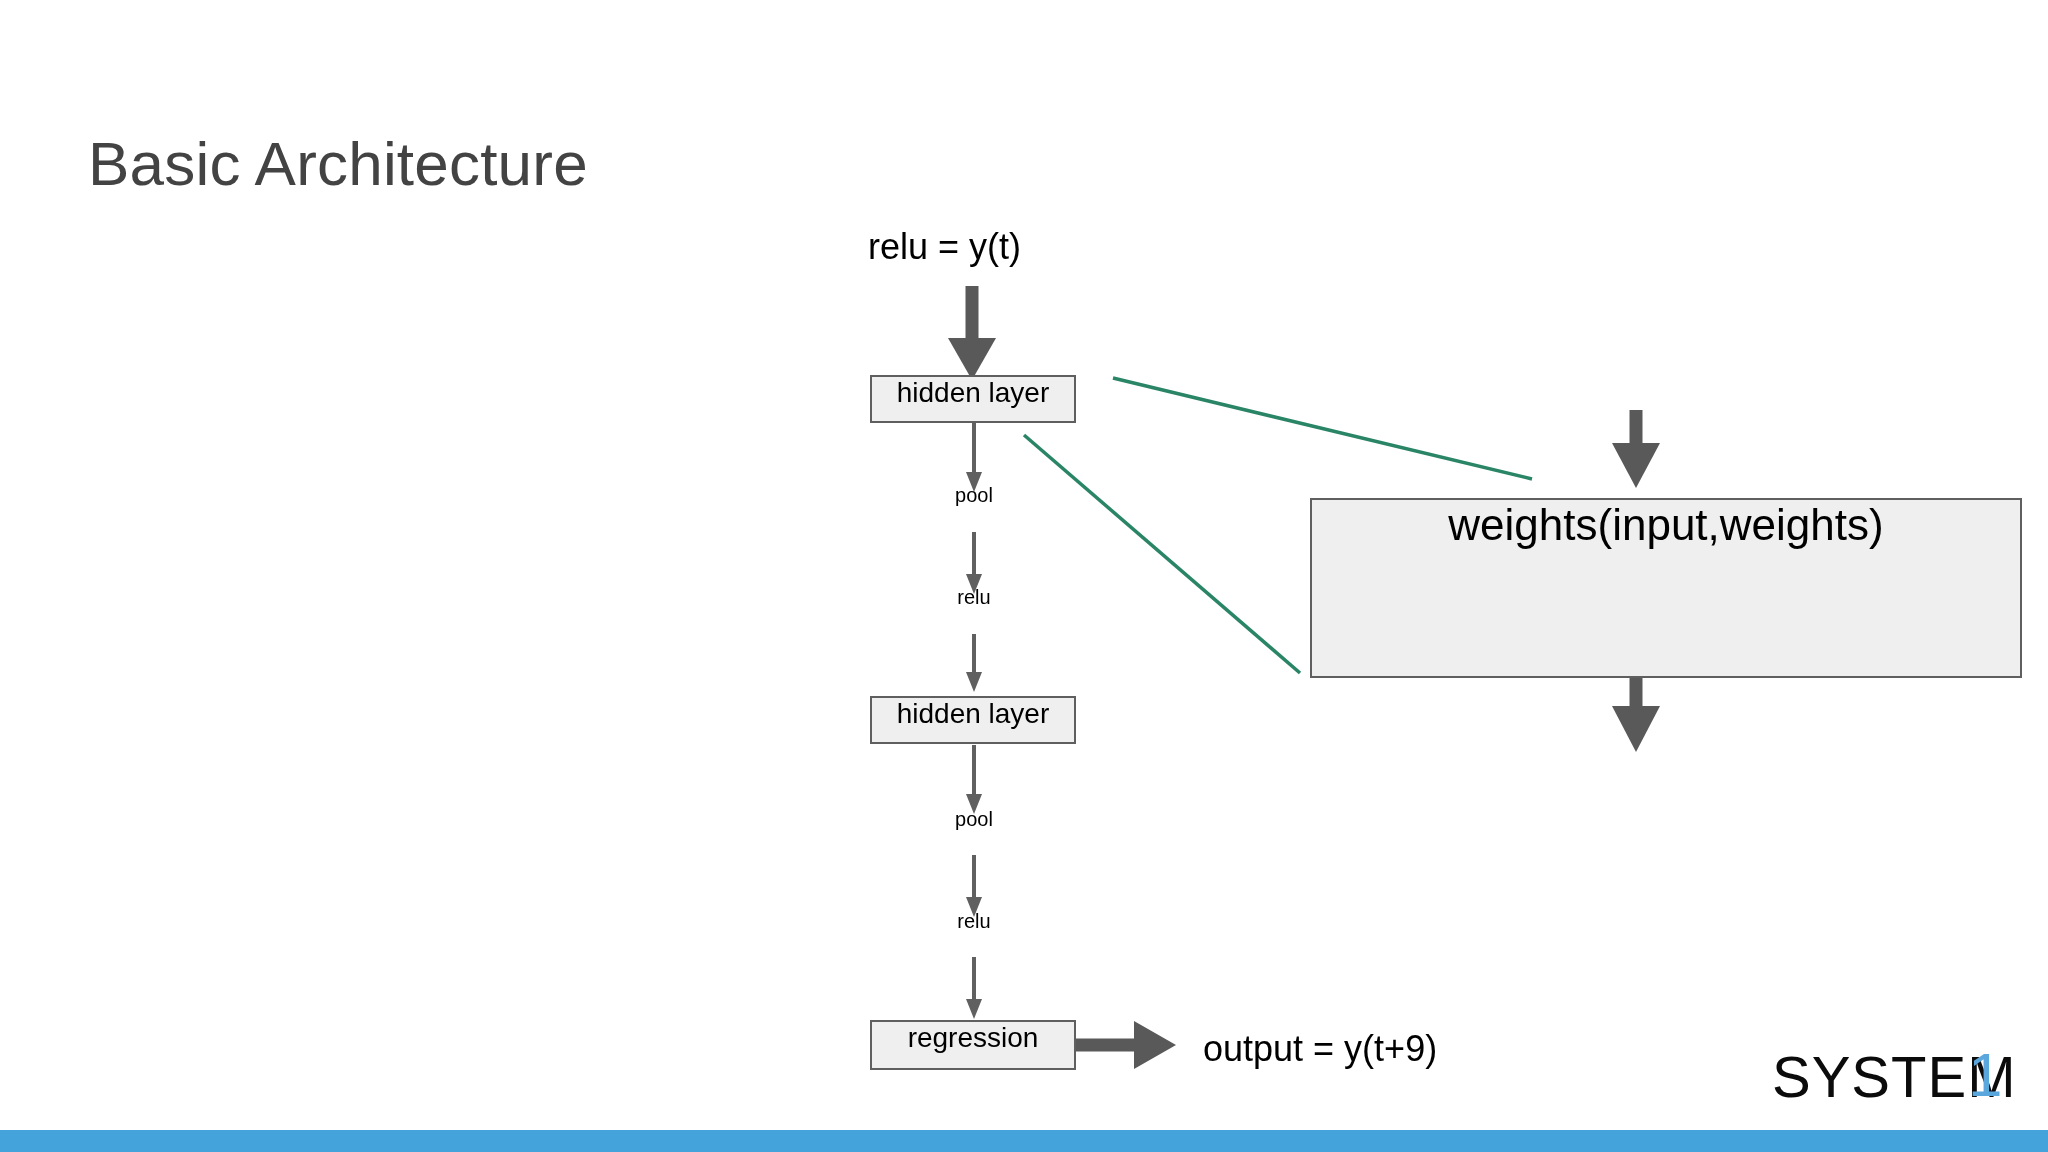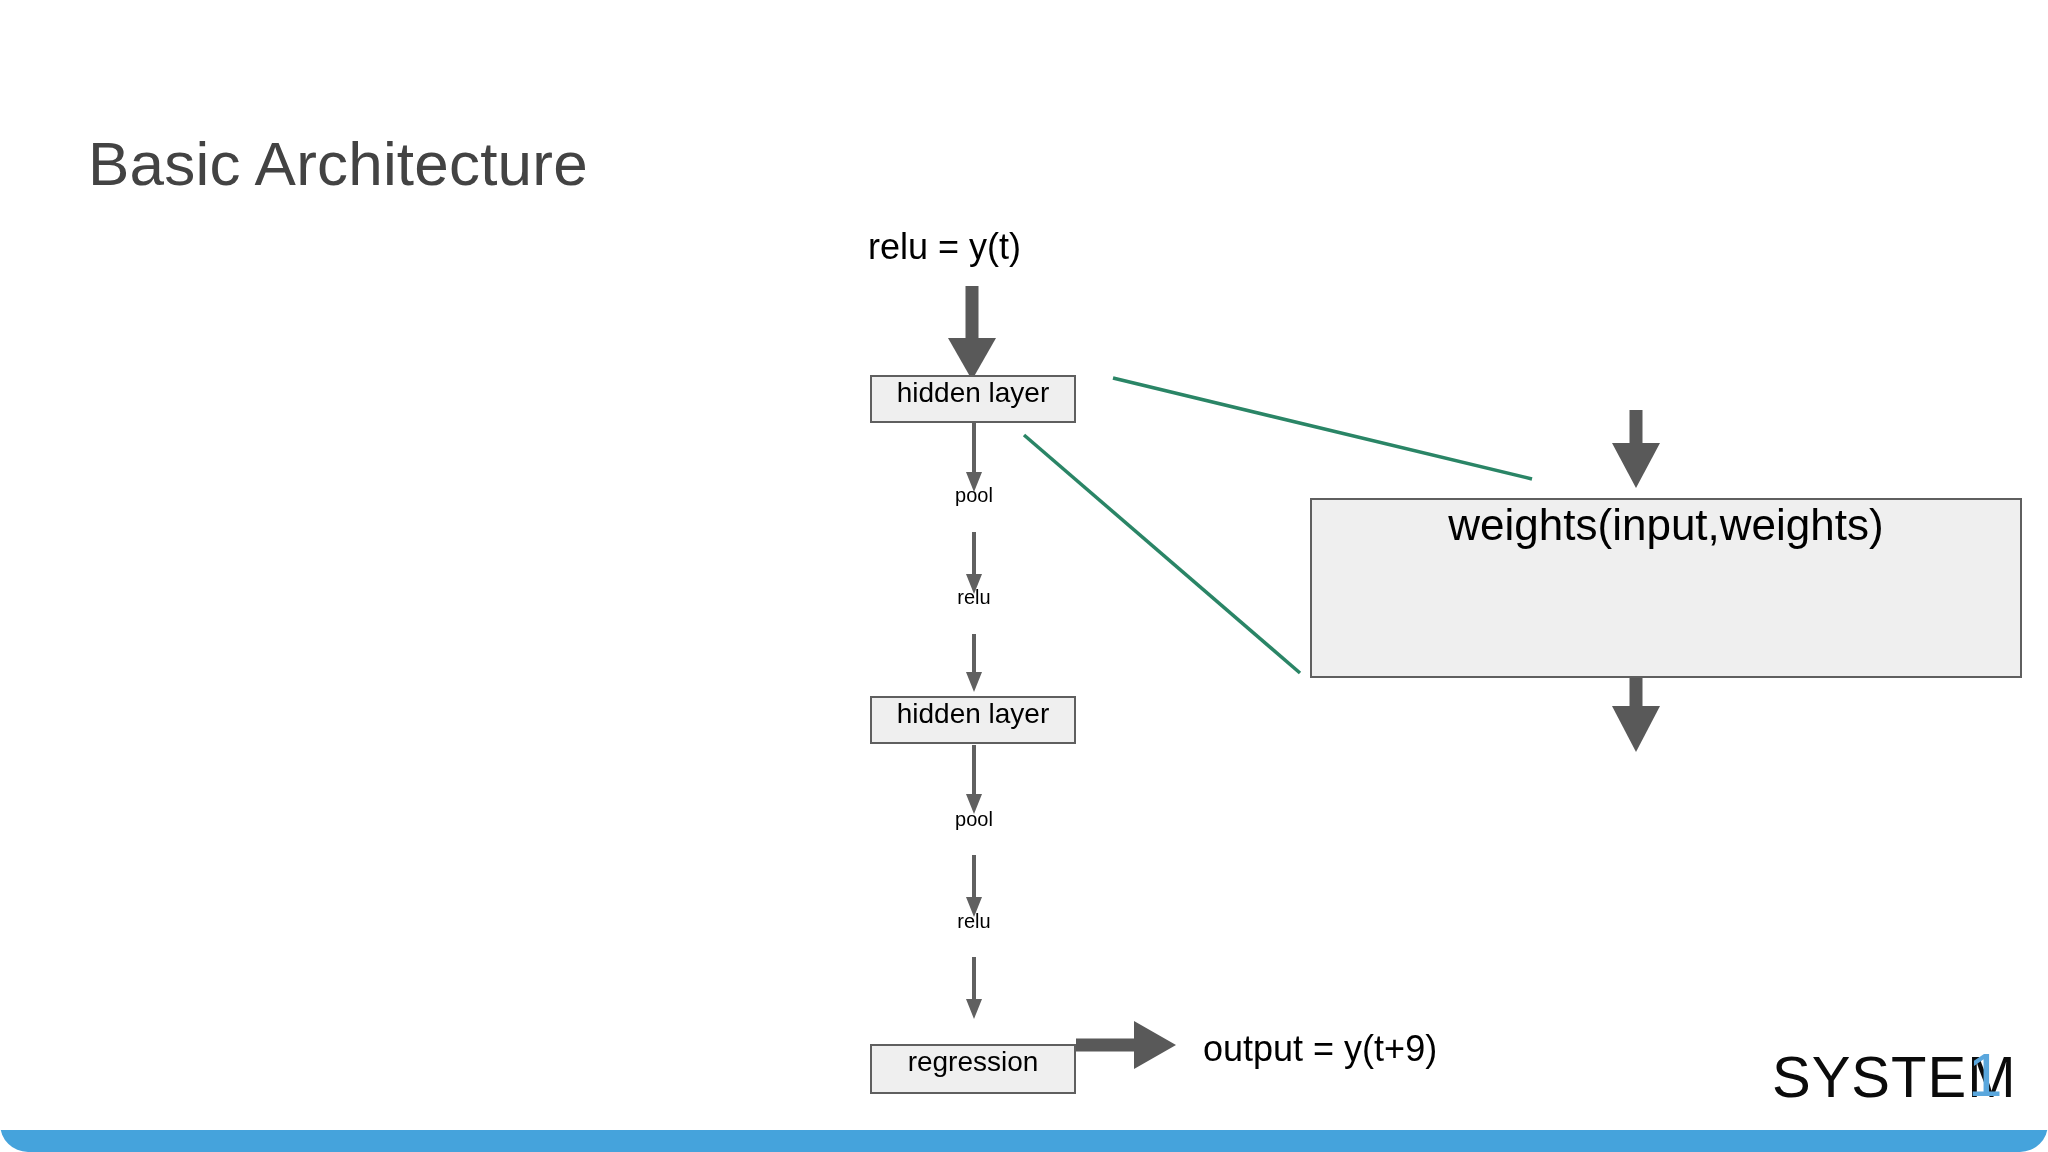--- a/index.html
+++ b/index.html
@@ -9,21 +9,20 @@
   }
   body {
     font-family: "Liberation Sans", sans-serif;
   }
   #slide {
     position: relative;
     width: 2048px;
     height: 1152px;
     background: #ffffff;
     overflow: hidden;
-    border-radius: 28px;
   }
   #slide-title {
     position: absolute;
     left: 88px;
     top: 128px;
     font-size: 62px;
     font-weight: 400;
     color: #434343;
     letter-spacing: 0.2px;
     white-space: nowrap;
@@ -178,21 +177,21 @@
   <div class="flow-label" style="left:924px; top:586px; width:100px;">relu</div>
 
   <div class="node-box small" style="left:870px; top:696px; width:206px; height:48px;">
     <span>hidden layer</span>
   </div>
 
   <div class="flow-label" style="left:924px; top:808px; width:100px;">pool</div>
 
   <div class="flow-label" style="left:924px; top:910px; width:100px;">relu</div>
 
-  <div class="node-box small" style="left:870px; top:1020px; width:206px; height:50px;margin-top:24px;">
+  <div class="node-box small" style="left:870px; top:1020px; width:206px; height:50px;">
     <span>regression</span>
   </div>
 
   <div class="io-label" style="left:1203px; top:1028px;">output = y(t+9)</div>
 
   <div class="node-box big" style="left:1310px; top:498px; width:712px; height:180px;">
     <span>weights(input,weights)</span>
   </div>
 
   <div id="logo">

